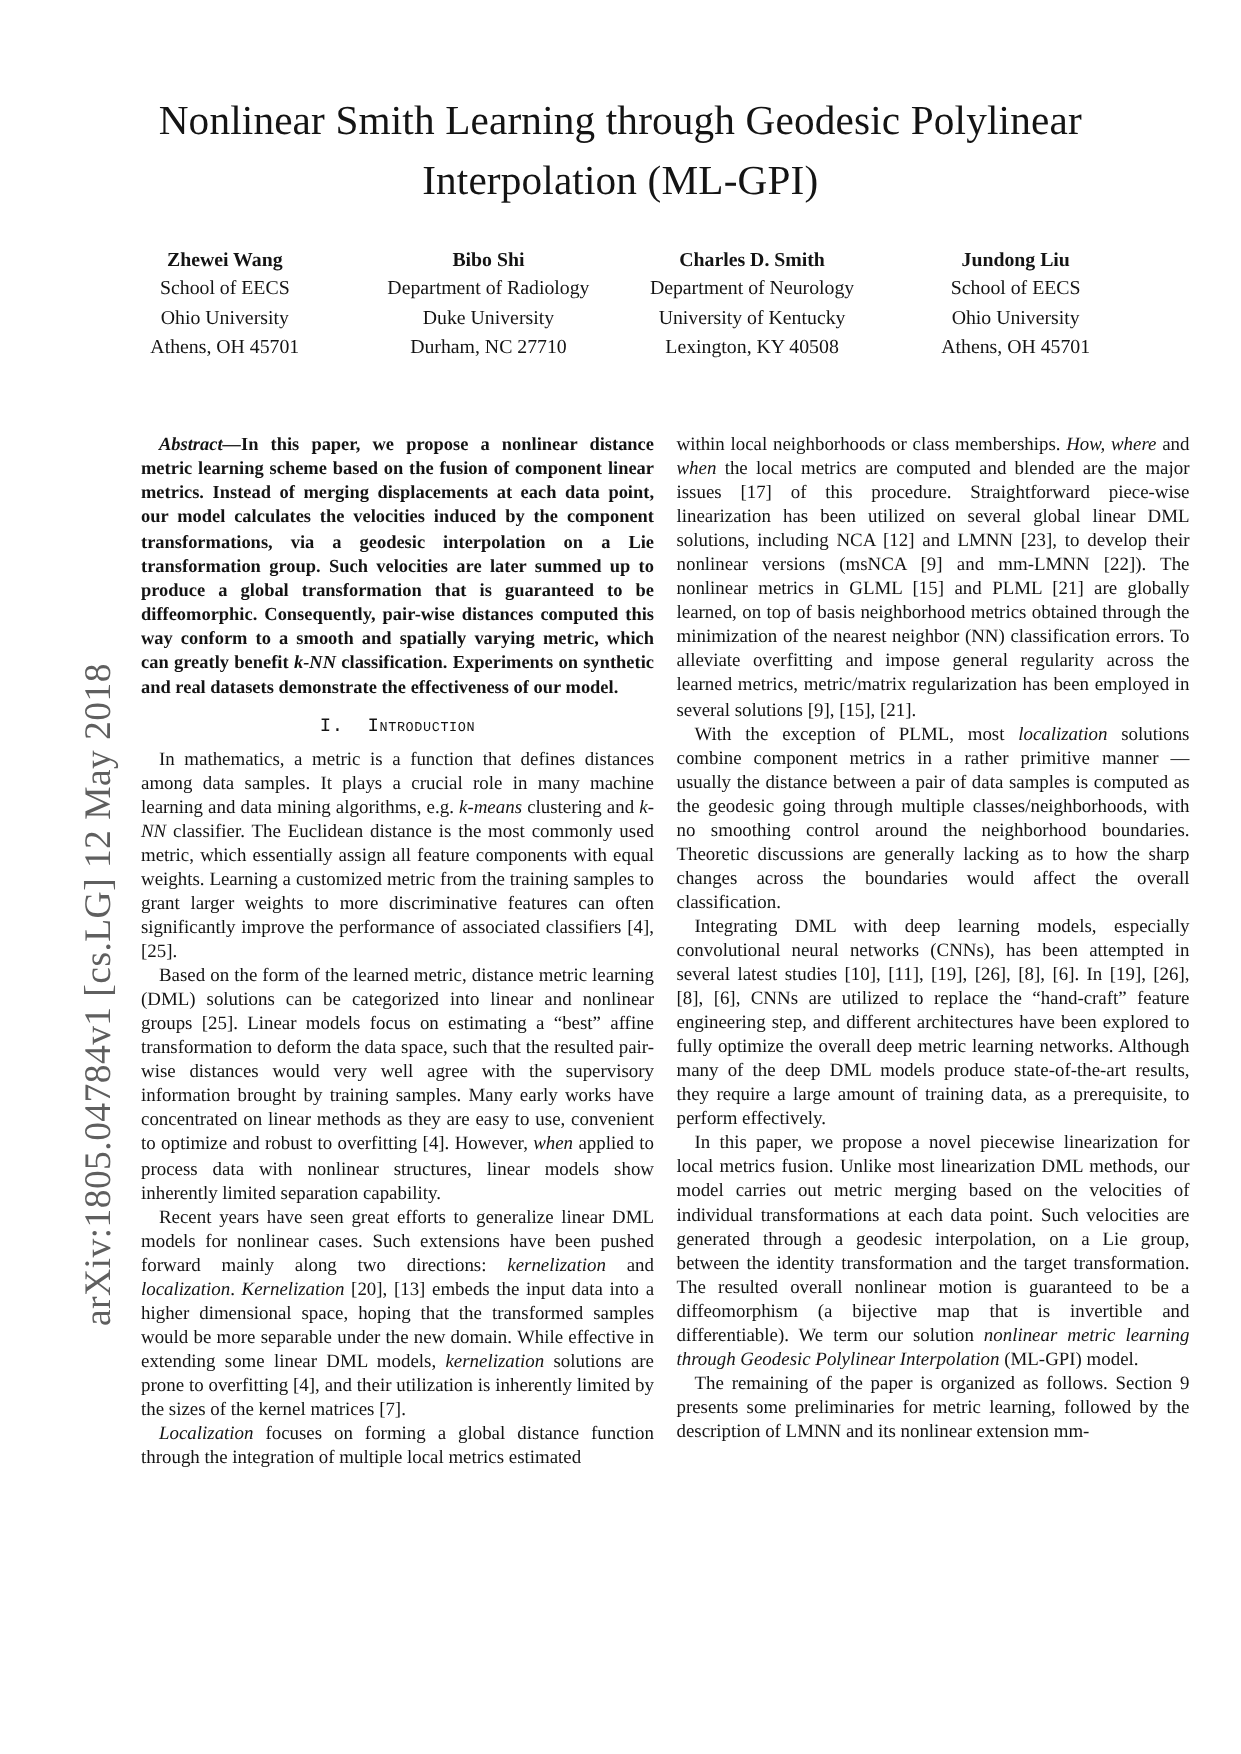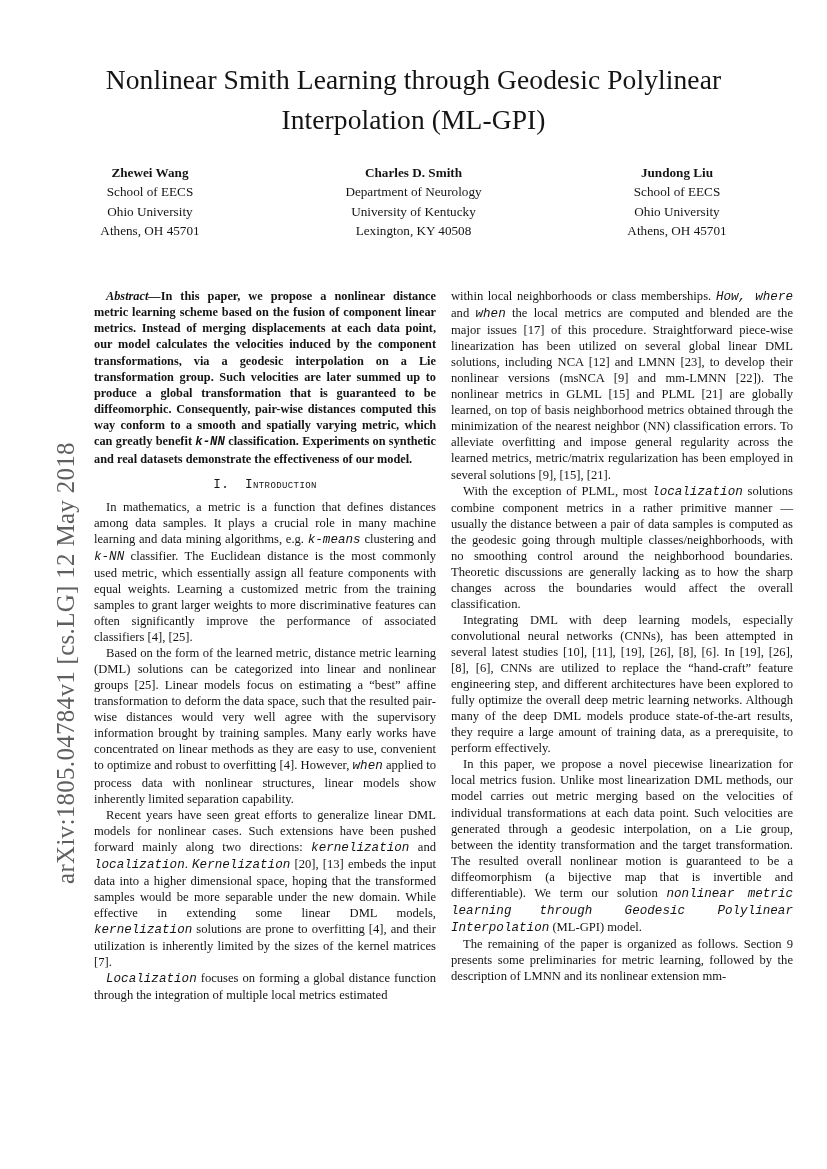--- a/index.html
+++ b/index.html
@@ -118,39 +118,45 @@
     letter-spacing: 0.4px;
     font-weight: normal;
     font-family: Liberation Mono, monospace;
   }
   .sec-num {
     font-variant: normal;
   }
   p.body.noindent {
     text-indent: 0;
   }
-  i { font-style: italic; font-family: Liberation Mono, monospace; }
+  i { font-style: italic; }
 </style>
 </head>
 <body>
 
 <div class="page">
 
   <div class="arxiv-stamp">arXiv:1805.04784v1  [cs.LG]  12 May 2018</div>
 
   <div class="title-block">
     <h1 class="paper-title">Nonlinear Smith Learning through Geodesic Polylinear Interpolation (ML-GPI)</h1>
   </div>
 
   <div class="authors">
     <div class="author-col">
       <span class="author-name">Zhewei Wang</span>
       <span class="author-line">School of EECS</span>
       <span class="author-line">Ohio University</span>
       <span class="author-line">Athens, OH 45701</span>
+    </div>
+    <div class="author-col">
+      <span class="author-name">Bibo Shi</span>
+      <span class="author-line">Department of Radiology</span>
+      <span class="author-line">Duke University</span>
+      <span class="author-line">Durham, NC 27710</span>
     </div>
     <div class="author-col">
       <span class="author-name">Charles D. Smith</span>
       <span class="author-line">Department of Neurology</span>
       <span class="author-line">University of Kentucky</span>
       <span class="author-line">Lexington, KY 40508</span>
     </div>
     <div class="author-col">
       <span class="author-name">Jundong Liu</span>
       <span class="author-line">School of EECS</span>

